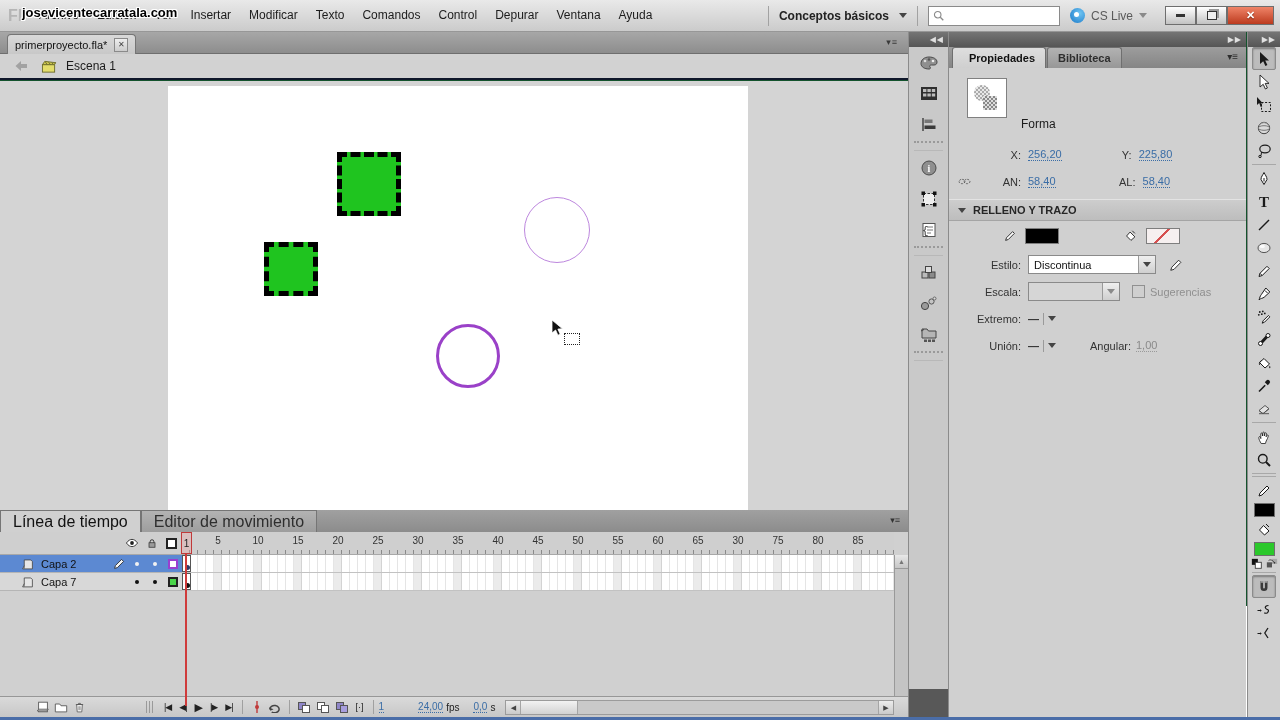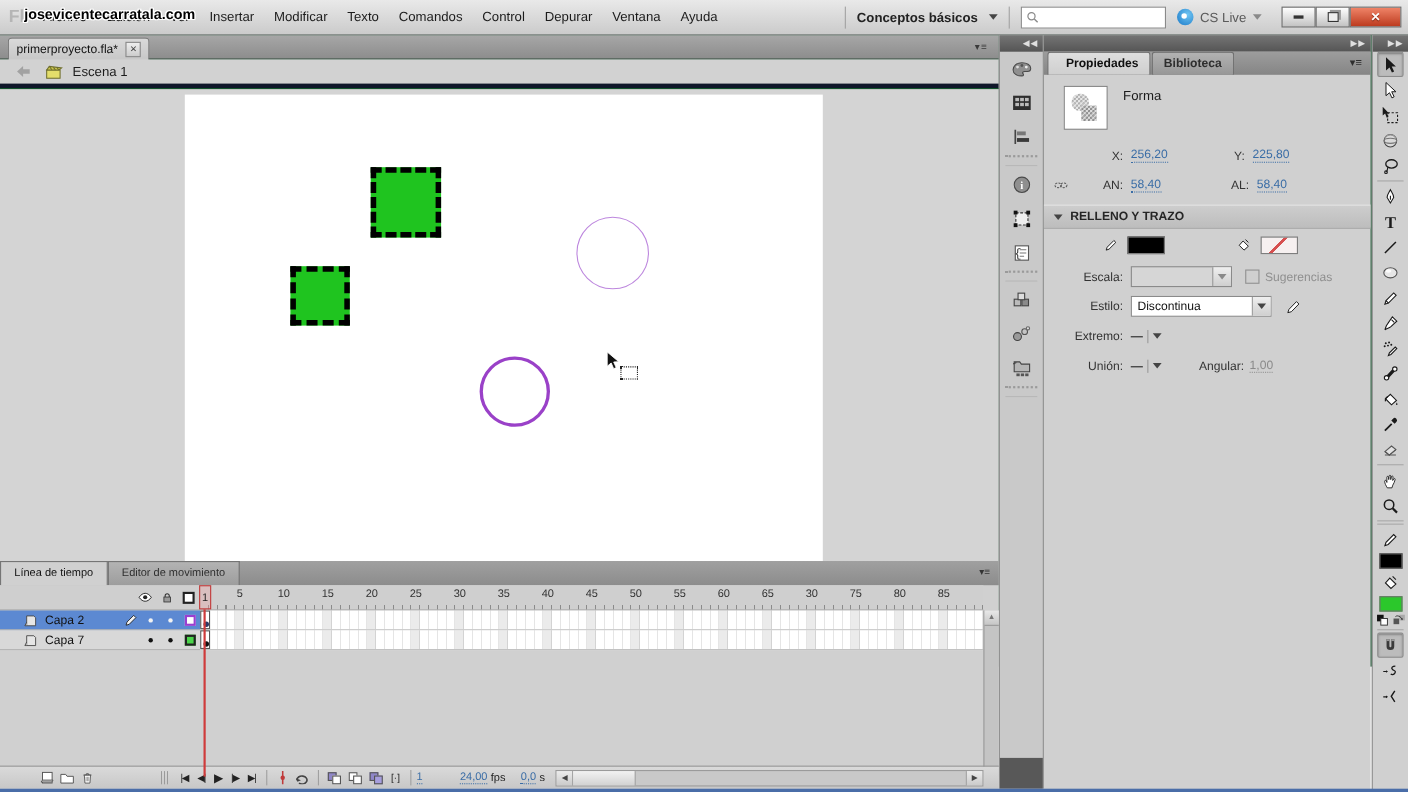--- a/index.html
+++ b/index.html
@@ -29,21 +29,21 @@
   .rest-glyph{width:8px;height:7px;border:1px solid #333;box-shadow:2px -2px 0 -0px #999;background:#eee;}
   .min-glyph{width:9px;height:3px;background:#333;}
 
   
   .tabbar{position:absolute;left:0;top:32px;width:908px;height:22px;background:linear-gradient(#a7a7a7,#8d8d8d);border-bottom:1px solid #6f6f6f;box-sizing:border-box;}
   .doc-tab{position:absolute;left:7px;top:2px;height:20px;background:linear-gradient(#d9d9d9,#c7c7c7);border:1px solid #757575;border-bottom:none;border-radius:4px 4px 0 0;display:flex;align-items:center;padding:0 7px;gap:7px;font-size:11px;color:#111;}
   .tab-close{width:12px;height:12px;border:1px solid #8a8a8a;background:linear-gradient(#eee,#ccc);font-size:8px;line-height:11px;text-align:center;color:#444;}
   .tab-menu{position:absolute;right:10px;top:5px;color:#3a3a3a;font-size:9px;letter-spacing:1px;}
 
   
-  .editbar{position:absolute;left:0;top:54px;width:908px;height:26px;background:#d2d2d2;border-bottom:4px solid #0f172a;display:flex;align-items:center;box-sizing:border-box;}
+  .editbar{position:absolute;left:0;top:54px;width:908px;height:26px;background:#d2d2d2;border-bottom:2px solid #0f172a;display:flex;align-items:center;box-sizing:border-box;}
   .back-arrow{margin-left:14px;}
   .scene-label{margin-left:8px;font-size:12px;color:#1c1c1c;}
   .eb-right{margin-left:auto;display:flex;align-items:center;gap:4px;padding-right:8px;}
   .eb-icon{display:flex;align-items:flex-end;gap:1px;padding:1px 2px;}
   .mini-arrow{width:0;height:0;border-left:3px solid transparent;border-right:3px solid transparent;border-top:4px solid #333;margin-bottom:1px;}
   .zoom-combo{width:112px;height:19px;background:#fff;border:1px solid #8a8a8a;display:flex;align-items:center;margin-left:10px;}
   .zoom-combo .val{flex:1;padding-left:5px;font-size:11px;color:#111;}
   .zoom-combo .btn{width:14px;height:100%;display:flex;align-items:center;justify-content:center;}
 
   
@@ -67,21 +67,21 @@
   .ptab{height:20px;line-height:20px;padding:0 10px;font-size:11px;font-weight:bold;border-radius:3px 3px 0 0;border:1px solid #6f6f6f;border-bottom:none;}
   .ptab.active{background:linear-gradient(#dedede,#cfcfcf);color:#111;padding-left:16px;}
   .ptab.inactive{background:linear-gradient(#b2b2b2,#979797);color:#2e2e2e;margin-left:1px;}
   .panel-menu{position:absolute;right:8px;top:4px;color:#2e2e2e;font-size:10px;}
   .obj-row{display:flex;padding:10px 0 10px 18px;gap:14px;}
   .obj-thumb{width:38px;height:38px;background:#fff;border:1px solid #808080;position:relative;}
   .obj-thumb .c1{position:absolute;left:6px;top:6px;width:16px;height:16px;border-radius:50%;
     background-image:linear-gradient(45deg,#aaa 25%,transparent 25%,transparent 75%,#aaa 75%),linear-gradient(45deg,#aaa 25%,#e8e8e8 25%,#e8e8e8 75%,#aaa 75%);background-size:4px 4px;background-position:0 0,2px 2px;}
   .obj-thumb .c2{position:absolute;left:15px;top:17px;width:14px;height:14px;
     background-image:linear-gradient(45deg,#888 25%,transparent 25%,transparent 75%,#888 75%),linear-gradient(45deg,#888 25%,#ddd 25%,#ddd 75%,#888 75%);background-size:4px 4px;background-position:0 0,2px 2px;}
-  .obj-type{font-size:12px;color:#1c1c1c;padding-top:2px;}
+  .obj-type{font-size:12px;color:#1c1c1c;padding-top:2px;margin-top:37px;}
   .sect{height:20px;background:linear-gradient(#cdcdcd,#bdbdbd);border-top:1px solid #e3e3e3;border-bottom:1px solid #a5a5a5;display:flex;align-items:center;gap:7px;padding-left:9px;font-weight:bold;font-size:11px;color:#262626;}
   .prow{display:flex;align-items:center;height:27px;padding-left:8px;font-size:11px;color:#333;position:relative;}
   .plabel{width:64px;text-align:right;margin-right:7px;}
   .plabel2{width:36px;text-align:right;margin-right:7px;}
   .hot{color:#3a6da6;border-bottom:1px dotted #3a6da6;font-size:11px;}
   .hot.dim{color:#8a8a8a;border-bottom-color:#9a9a9a;}
   .pair-val{width:78px;}
   .link-icon{position:absolute;left:8px;top:6px;}
   .swatch-row{display:flex;align-items:center;height:30px;padding-left:54px;gap:8px;}
   .swatch{width:34px;height:16px;border:1px solid #7e7e7e;box-sizing:border-box;}
@@ -106,21 +106,21 @@
   .tool{width:24px;height:23px;margin:0 auto;display:flex;align-items:center;justify-content:center;border-radius:2px;}
   .tool.active{background:#bcbcbc;border:1px solid #8b8b8b;box-shadow:inset 0 1px 2px rgba(0,0,0,.35);box-sizing:border-box;}
   .tool svg{width:16px;height:16px;}
   .tool-sep{width:24px;height:1px;background:#a8a8a8;margin:2px auto;}
   .tc-swatch{width:19px;height:12px;border:1px solid #6e6e6e;margin:1px auto;}
   .tc-minirow{display:flex;justify-content:center;gap:3px;margin:2px 0;}
 
   
   .timeline{position:absolute;left:0;top:510px;width:908px;height:207px;background:#d0d0d0;box-sizing:border-box;}
   .tl-tabs{height:22px;background:linear-gradient(#a0a0a0,#8c8c8c);display:flex;align-items:flex-end;position:relative;}
-  .tl-tab{height:21px;line-height:21px;padding:0 12px;font-size:10px;border:1px solid #757575;border-bottom:none;}
+  .tl-tab{height:21px;line-height:21px;padding:0 12px;font-size:16px;border:1px solid #757575;border-bottom:none;}
   .tl-tab.active{background:#d0d0d0;color:#111;}
   .tl-tab.inactive{background:linear-gradient(#b3b3b3,#9d9d9d);color:#2e2e2e;}
   .tl-menu{position:absolute;right:8px;top:5px;color:#333;font-size:9px;}
   .tl-head{position:absolute;left:0;top:22px;width:894px;height:23px;background:#cfcfcf;border-bottom:1px solid #a8a8a8;box-sizing:border-box;}
   .hd-icon{position:absolute;top:3px;width:16px;height:16px;display:flex;align-items:center;justify-content:center;}
   .frames-head{position:absolute;left:182px;top:0;width:712px;height:22px;}
   .tick-label{position:absolute;top:3px;transform:translateX(-50%);font-size:10px;color:#333;}
   .tick-marks{position:absolute;left:182px;bottom:0;width:712px;height:4px;background:repeating-linear-gradient(90deg,transparent 0 7px,#8a8a8a 7px 8px);}
   .layer-row{position:absolute;left:0;width:182px;height:18px;display:flex;align-items:center;background:#d8d8d8;border-bottom:1px solid #b5b5b5;box-sizing:border-box;font-size:11px;}
   .layer-row.selected{background:#5c89d2;}
@@ -383,41 +383,41 @@
         </svg>
       <span class="swatch stroke"></span>
       <span style="width:48px;"></span>
       <svg width="15" height="14" viewBox="0 0 16 16">
           <path d="M7.5 3.5L13 9l-4.5 4L3.5 8z" fill="#fff" stroke="#1a1a1a"></path>
           <path d="M10 2l3 3" stroke="#1a1a1a"></path>
         </svg>
       <span class="swatch nofill"></span>
     </div>
     <div class="prow">
+      <span class="plabel">Estilo:</span>
+      <span class="combo" style="width:128px;">
+        <span class="val">Discontinua</span>
+        <span class="btn">
+            <span class="dd-arrow"></span>
+          </span>
+      </span>
+      <svg width="16" height="14" viewBox="0 0 16 16" style="margin-left:12px;">
+          <path d="M2 14l1.2-3.5L11 2.5l2.5 2.5-7.8 8z" fill="#fff" stroke="#1a1a1a"></path>
+        </svg>
+    </div>
+    <div class="prow">
       <span class="plabel">Escala:</span>
       <span class="combo disabled" style="width:92px;">
         <span class="val graytext"></span>
         <span class="btn">
             <span class="dd-arrow" style="border-top-color:#8a8a8a;"></span>
           </span>
       </span>
       <span class="checkbox"></span>
       <span class="graytext">Sugerencias</span>
-    </div>
-    <div class="prow">
-      <span class="plabel">Estilo:</span>
-      <span class="combo" style="width:128px;">
-        <span class="val">Discontinua</span>
-        <span class="btn">
-            <span class="dd-arrow"></span>
-          </span>
-      </span>
-      <svg width="16" height="14" viewBox="0 0 16 16" style="margin-left:12px;">
-          <path d="M2 14l1.2-3.5L11 2.5l2.5 2.5-7.8 8z" fill="#fff" stroke="#1a1a1a"></path>
-        </svg>
     </div>
     <div class="prow">
       <span class="plabel">Extremo:</span>
       <span class="mini-dd">
         <span class="dash-glyph">—</span>
         <span class="bar"></span>
         <span class="dd-arrow"></span>
       </span>
     </div>
     <div class="prow">

